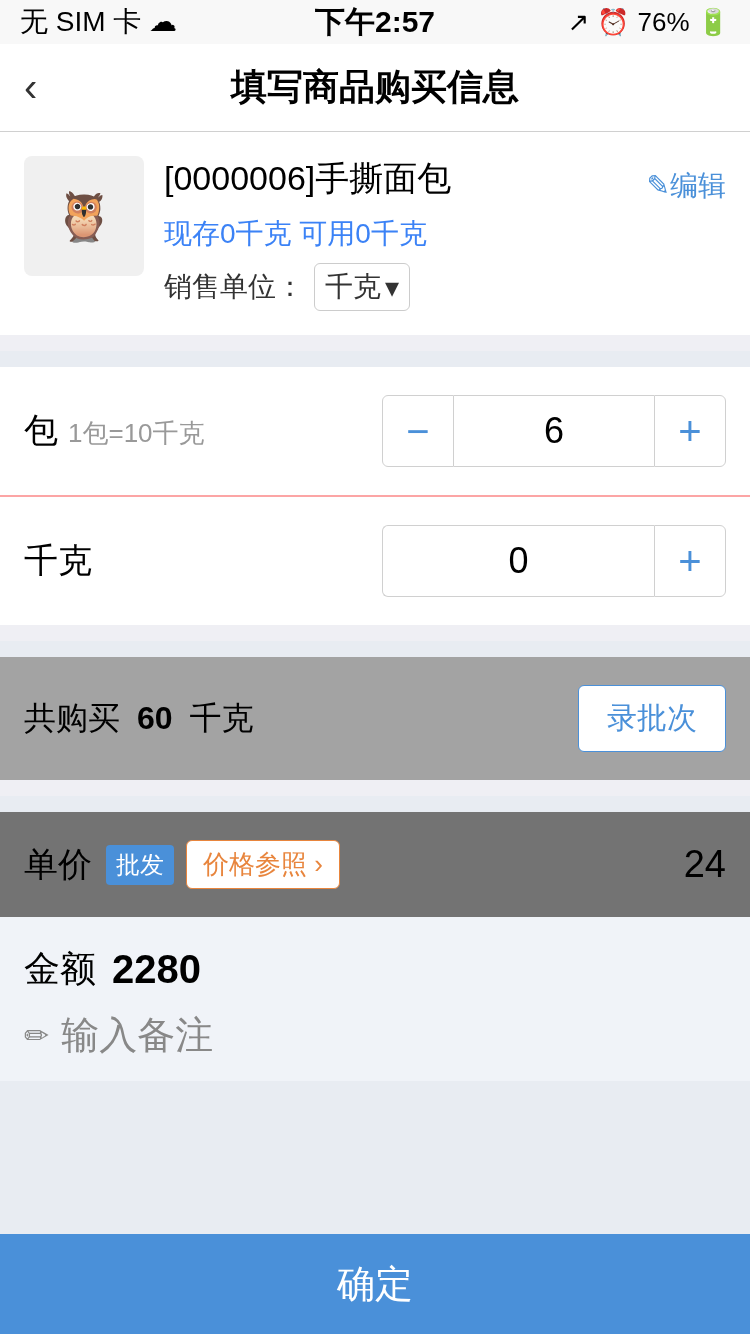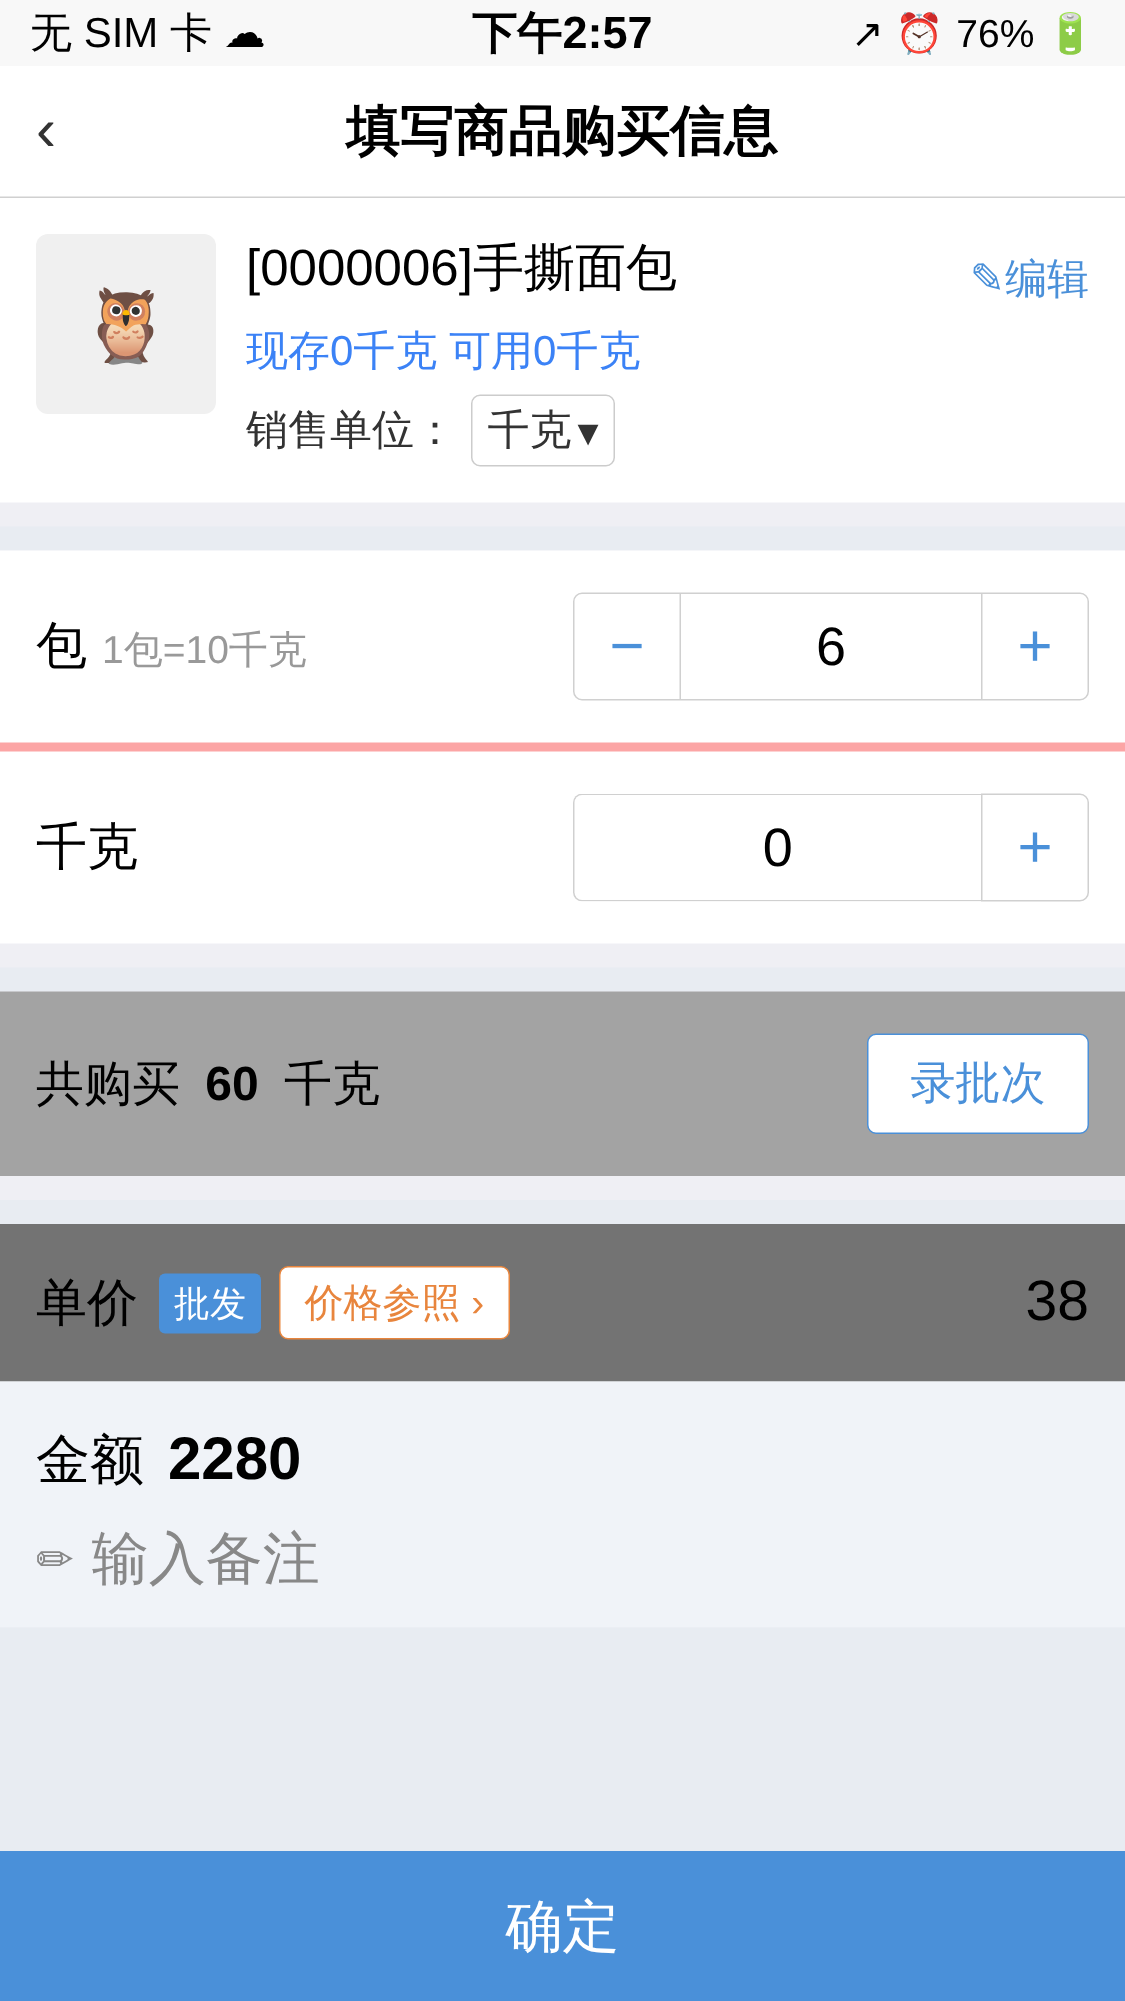--- a/index.html
+++ b/index.html
@@ -128,21 +128,21 @@
 
     
     .qty-section {
       background: #fff;
       margin-bottom: 16px;
     }
     .qty-row {
       display: flex;
       align-items: center;
       padding: 28px 24px;
-      border-bottom: 6px solid #fca5a5;
+      border-bottom: 2px solid #fca5a5;
     }
     .qty-row:last-child { border-bottom: none; }
     .qty-label {
       font-size: 34px;
       color: #000;
       flex: 1;
     }
     .qty-sublabel {
       font-size: 26px;
       color: #999;
@@ -398,21 +398,21 @@
   </div>
   <button class="batch-btn">录批次</button>
 </div>
 
 <div class="divider"></div>
 
 <div class="price-section">
   <span class="price-label">单价</span>
   <span class="price-tag-pifa">批发</span>
   <button class="price-ref-btn">价格参照 ›</button>
-  <span class="price-value">38</span>
+  <span class="price-value">24</span>
 </div>
 
 <div class="amount-section">
   <div class="amount-row">
     <span class="amount-label">金额</span>
     <span class="amount-value">2280</span>
   </div>
   <div class="remark-row">
     <span class="remark-icon">✏</span>
     <span class="remark-text">输入备注</span>

